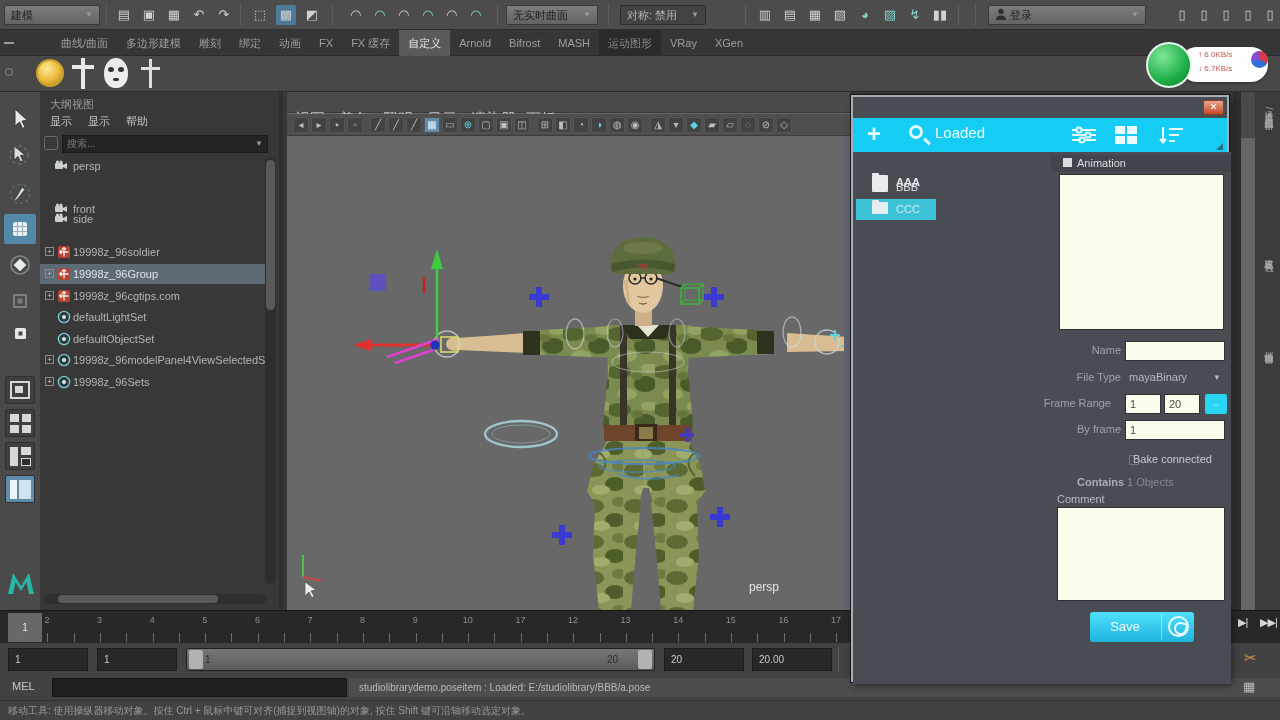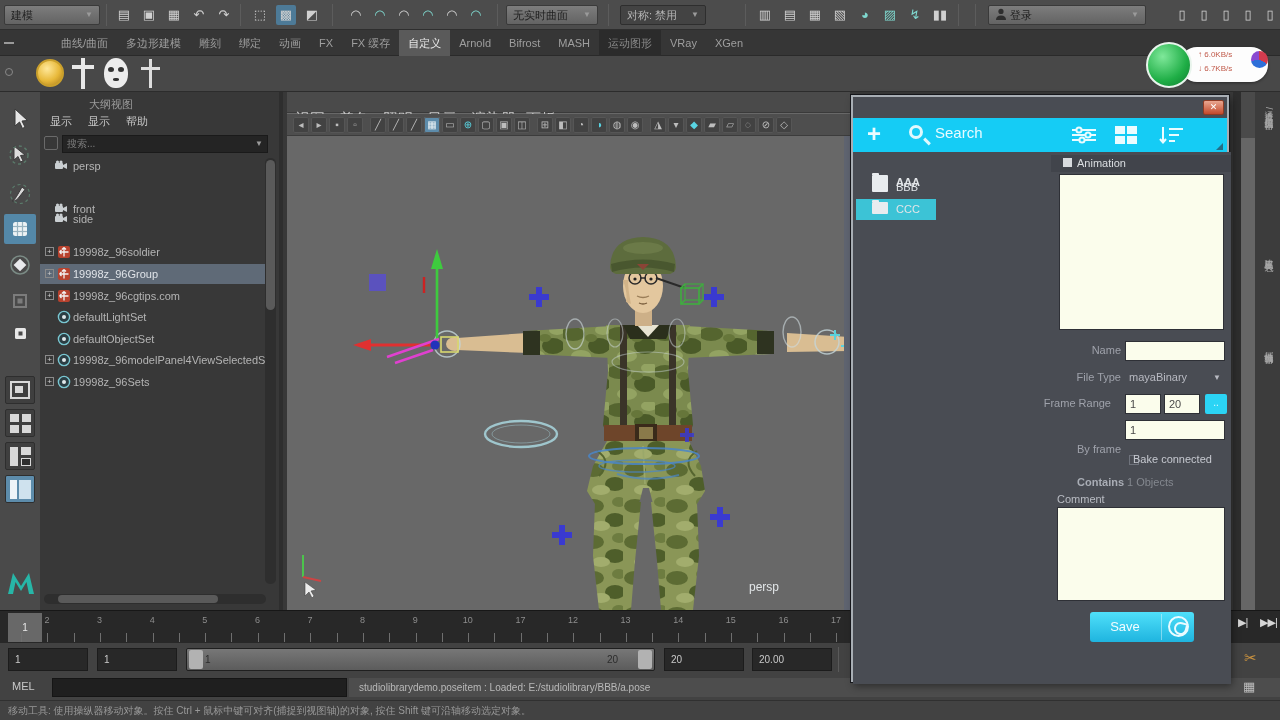--- a/index.html
+++ b/index.html
@@ -33,21 +33,21 @@
 .tool { position:absolute; left:4px; width:32px; height:30px; color:#dcdcdc; text-align:center; }
 .tool.hl { background:#5488a8; border-radius:2px; }
 .tool svg { width:24px; height:24px; margin-top:3px; }
 .lay { position:absolute; left:5px; width:30px; height:28px; background:#3f3f3f; border:1px solid #2e2e2e; border-radius:2px; }
 .lay.hl { background:#5d8cab; }
 .lay .p { position:absolute; background:#d8d8d8; }
 #maya-logo { position:absolute; left:6px; top:478px; width:30px; height:26px; }
 
 
 #outliner { left:40px; top:92px; width:243px; height:518px; background:#383838; border-right:4px solid #2e2e2e; }
-#outliner-title { position:absolute; left:10px; top:5px; color:#9b9b9b; font-size:11px;margin-left:39px; }
+#outliner-title { position:absolute; left:10px; top:5px; color:#9b9b9b; font-size:11px; }
 .out-menu { position:absolute; top:22px; color:#c6c6c6; font-size:11px; }
 #out-search { position:absolute; left:22px; top:43px; width:206px; height:18px; background:#242424; border:1px solid #1a1a1a; color:#7d7d7d; font-size:10px; line-height:16px; padding:0 4px; }
 #out-search .arr{ float:right; color:#9a9a9a; font-size:8px;}
 #out-filter { position:absolute; left:4px; top:44px; width:14px; height:14px; border:1px solid #6a6a6a; border-radius:2px; }
 #out-list { position:absolute; left:0; top:64px; width:230px; height:430px; overflow:hidden; }
 .out-row { position:absolute; left:0; width:230px; height:20px; font-size:11px; color:#b4b4b4; line-height:20px; }
 .out-row.sel { background:#5f6a77; color:#dfe3e8; }
 .out-row .exp { position:absolute; left:5px; top:5px; width:9px; height:9px; border:1px solid #8a8a8a; font-size:8px; line-height:7px; text-align:center; color:#cfcfcf; }
 .out-row .oic { position:absolute; top:3px; width:14px; height:14px; }
 .out-row .lbl { position:absolute; left:33px; white-space:nowrap; }
@@ -639,21 +639,21 @@
     <div style="position:absolute;left:1243px;top:3px;color:#bdbdbd;font-size:13px;">▦</div>
   </div>
 
   <div id="help-line" class="row">移动工具: 使用操纵器移动对象。按住 Ctrl + 鼠标中键可对齐(捕捉到视图轴)的对象, 按住 Shift 键可沿轴移动选定对象。</div>
 
   <div id="sl-window" class="abs">
     <div id="sl-close">✕</div>
     <div id="sl-toolbar">
       <div id="sl-plus">+</div>
       <div id="sl-searchicon"></div>
-      <div id="sl-searchtext">Search</div>
+      <div id="sl-searchtext">Loaded</div>
       <div class="sl-tool-ic" style="left:218px;">
         <svg width="26" height="18" viewBox="0 0 26 18">
             <g stroke="#eafcff" stroke-width="2">
               <line x1="1" y1="4" x2="25" y2="4"></line>
               <line x1="1" y1="9" x2="25" y2="9"></line>
               <line x1="1" y1="14" x2="25" y2="14"></line>
             </g>
             <circle cx="8" cy="4" r="2.6" fill="#15ccf5" stroke="#eafcff" stroke-width="2"></circle>
             <circle cx="17" cy="9" r="2.6" fill="#15ccf5" stroke="#eafcff" stroke-width="2"></circle>
             <circle cx="11" cy="14" r="2.6" fill="#15ccf5" stroke="#eafcff" stroke-width="2"></circle>
@@ -704,21 +704,21 @@
 
       <div class="sl-label" style="left:198px;top:219px;">File Type</div>
       <div id="sl-filetype-val" style="top:219px;">mayaBinary</div>
       <div id="sl-filetype-arr" style="top:221px;">▼</div>
 
       <div class="sl-label" style="left:188px;top:245px;">Frame Range</div>
       <div class="sl-input" style="top:242px;width:36px;">1</div>
       <div class="sl-input" style="top:242px;left:311px;width:36px;">20</div>
       <div id="sl-fr-btn" style="top:242px;">..</div>
 
-      <div class="sl-label" style="left:198px;top:271px;margin-top:20px;">By frame</div>
+      <div class="sl-label" style="left:198px;top:271px;">By frame</div>
       <div class="sl-input" style="top:268px;">1</div>
 
       <div id="sl-bake-check" style="top:303px;"></div>
       <div id="sl-bake-lbl" style="top:301px;">Bake connected</div>
 
       <div id="sl-contains-lbl" style="top:324px;">Contains</div>
       <div id="sl-contains-val" style="top:324px;">1 Objects</div>
 
       <div id="sl-comment-lbl" style="top:341px;">Comment</div>
       <div id="sl-comment" style="top:355px;"></div>

